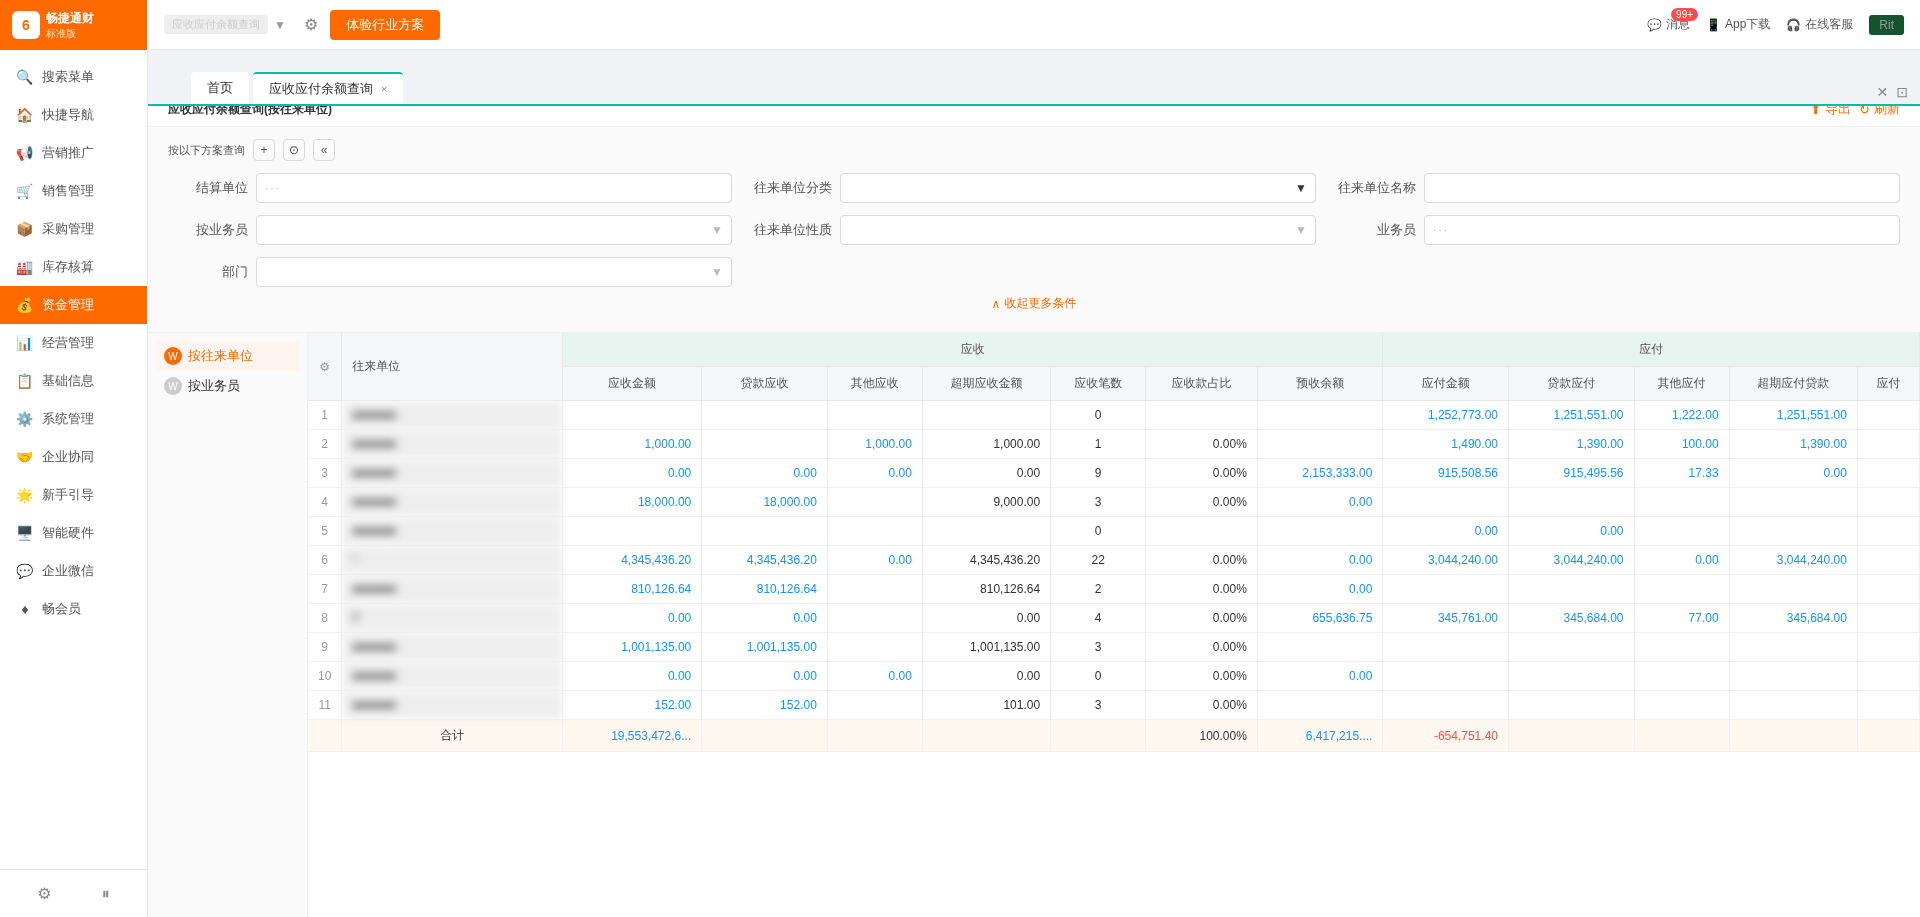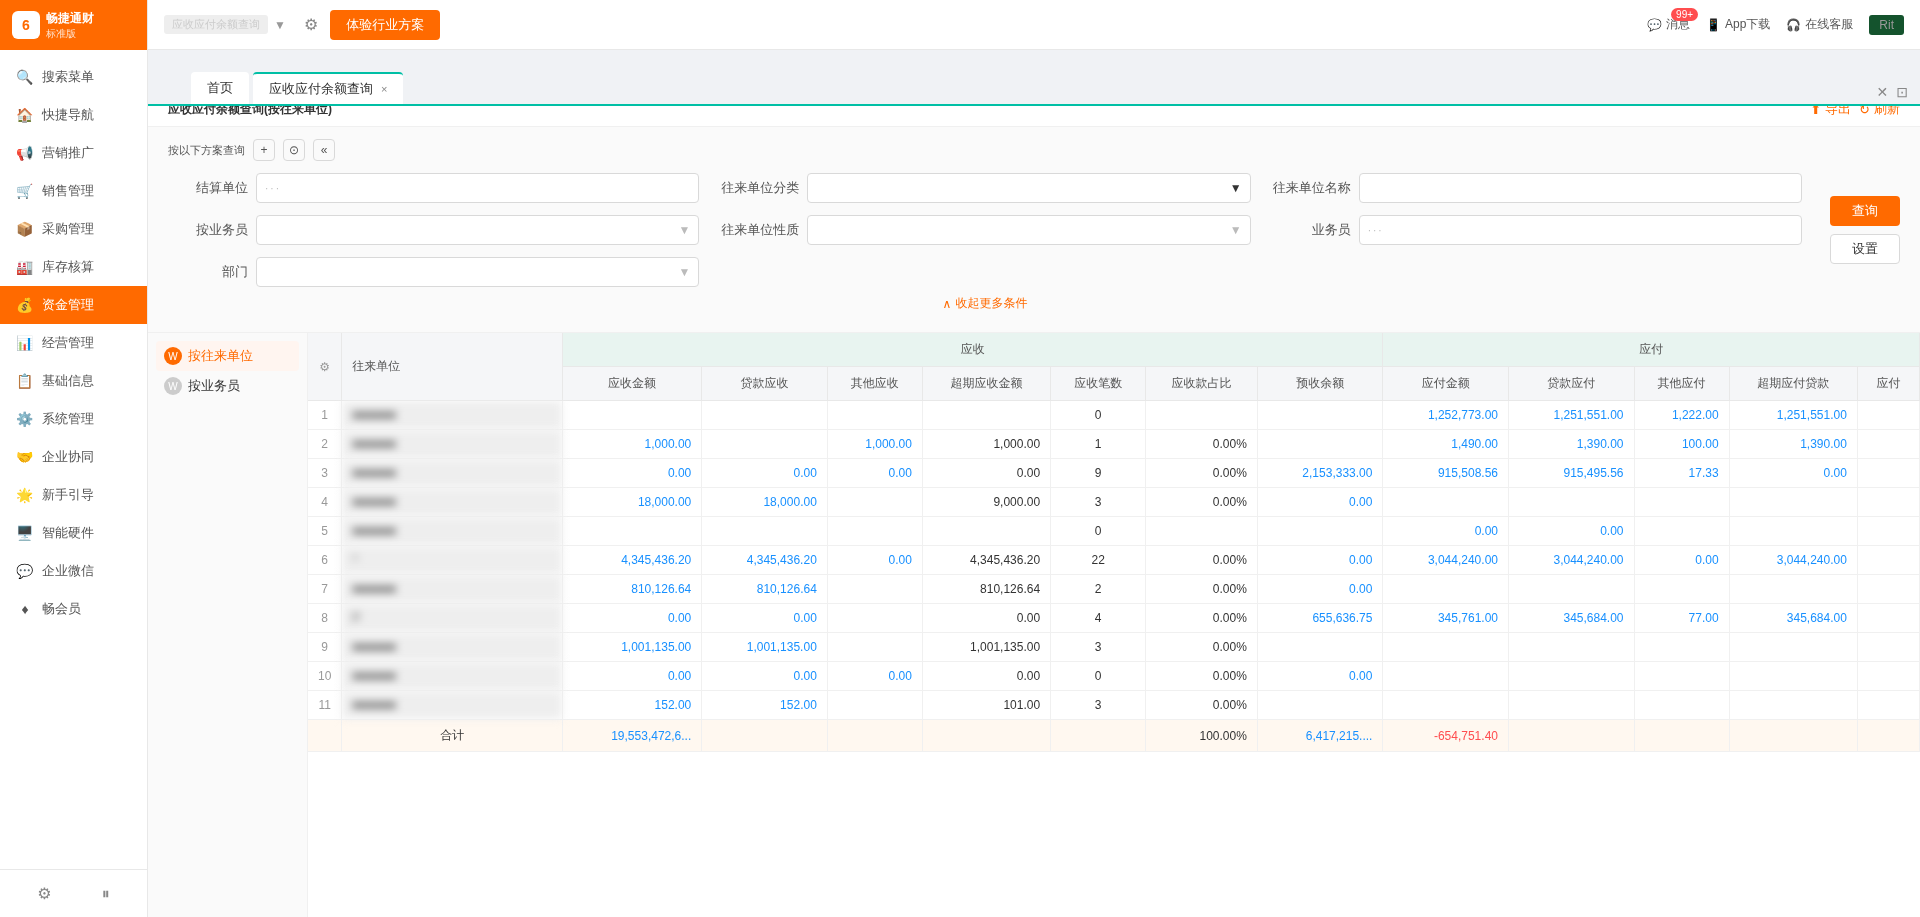--- a/index.html
+++ b/index.html
@@ -336,24 +336,20 @@
                 <span>▼</span>
               </div>
             </div>
           </div>
           <div class="filter-collapse">
             <span>∧</span>
             <span>收起更多条件</span>
           </div>
         </div>
 
-        <div class="filter-actions">
-          <button class="query-btn">查询</button>
-          <button class="setting-btn">设置</button>
-        </div>
       </div>
     </div>
 
     <div class="content-body">
 
       <div class="scheme-sidebar">
         <div class="scheme-item active">
           <div class="scheme-icon">W</div>
           <span>按往来单位</span>
         </div>

